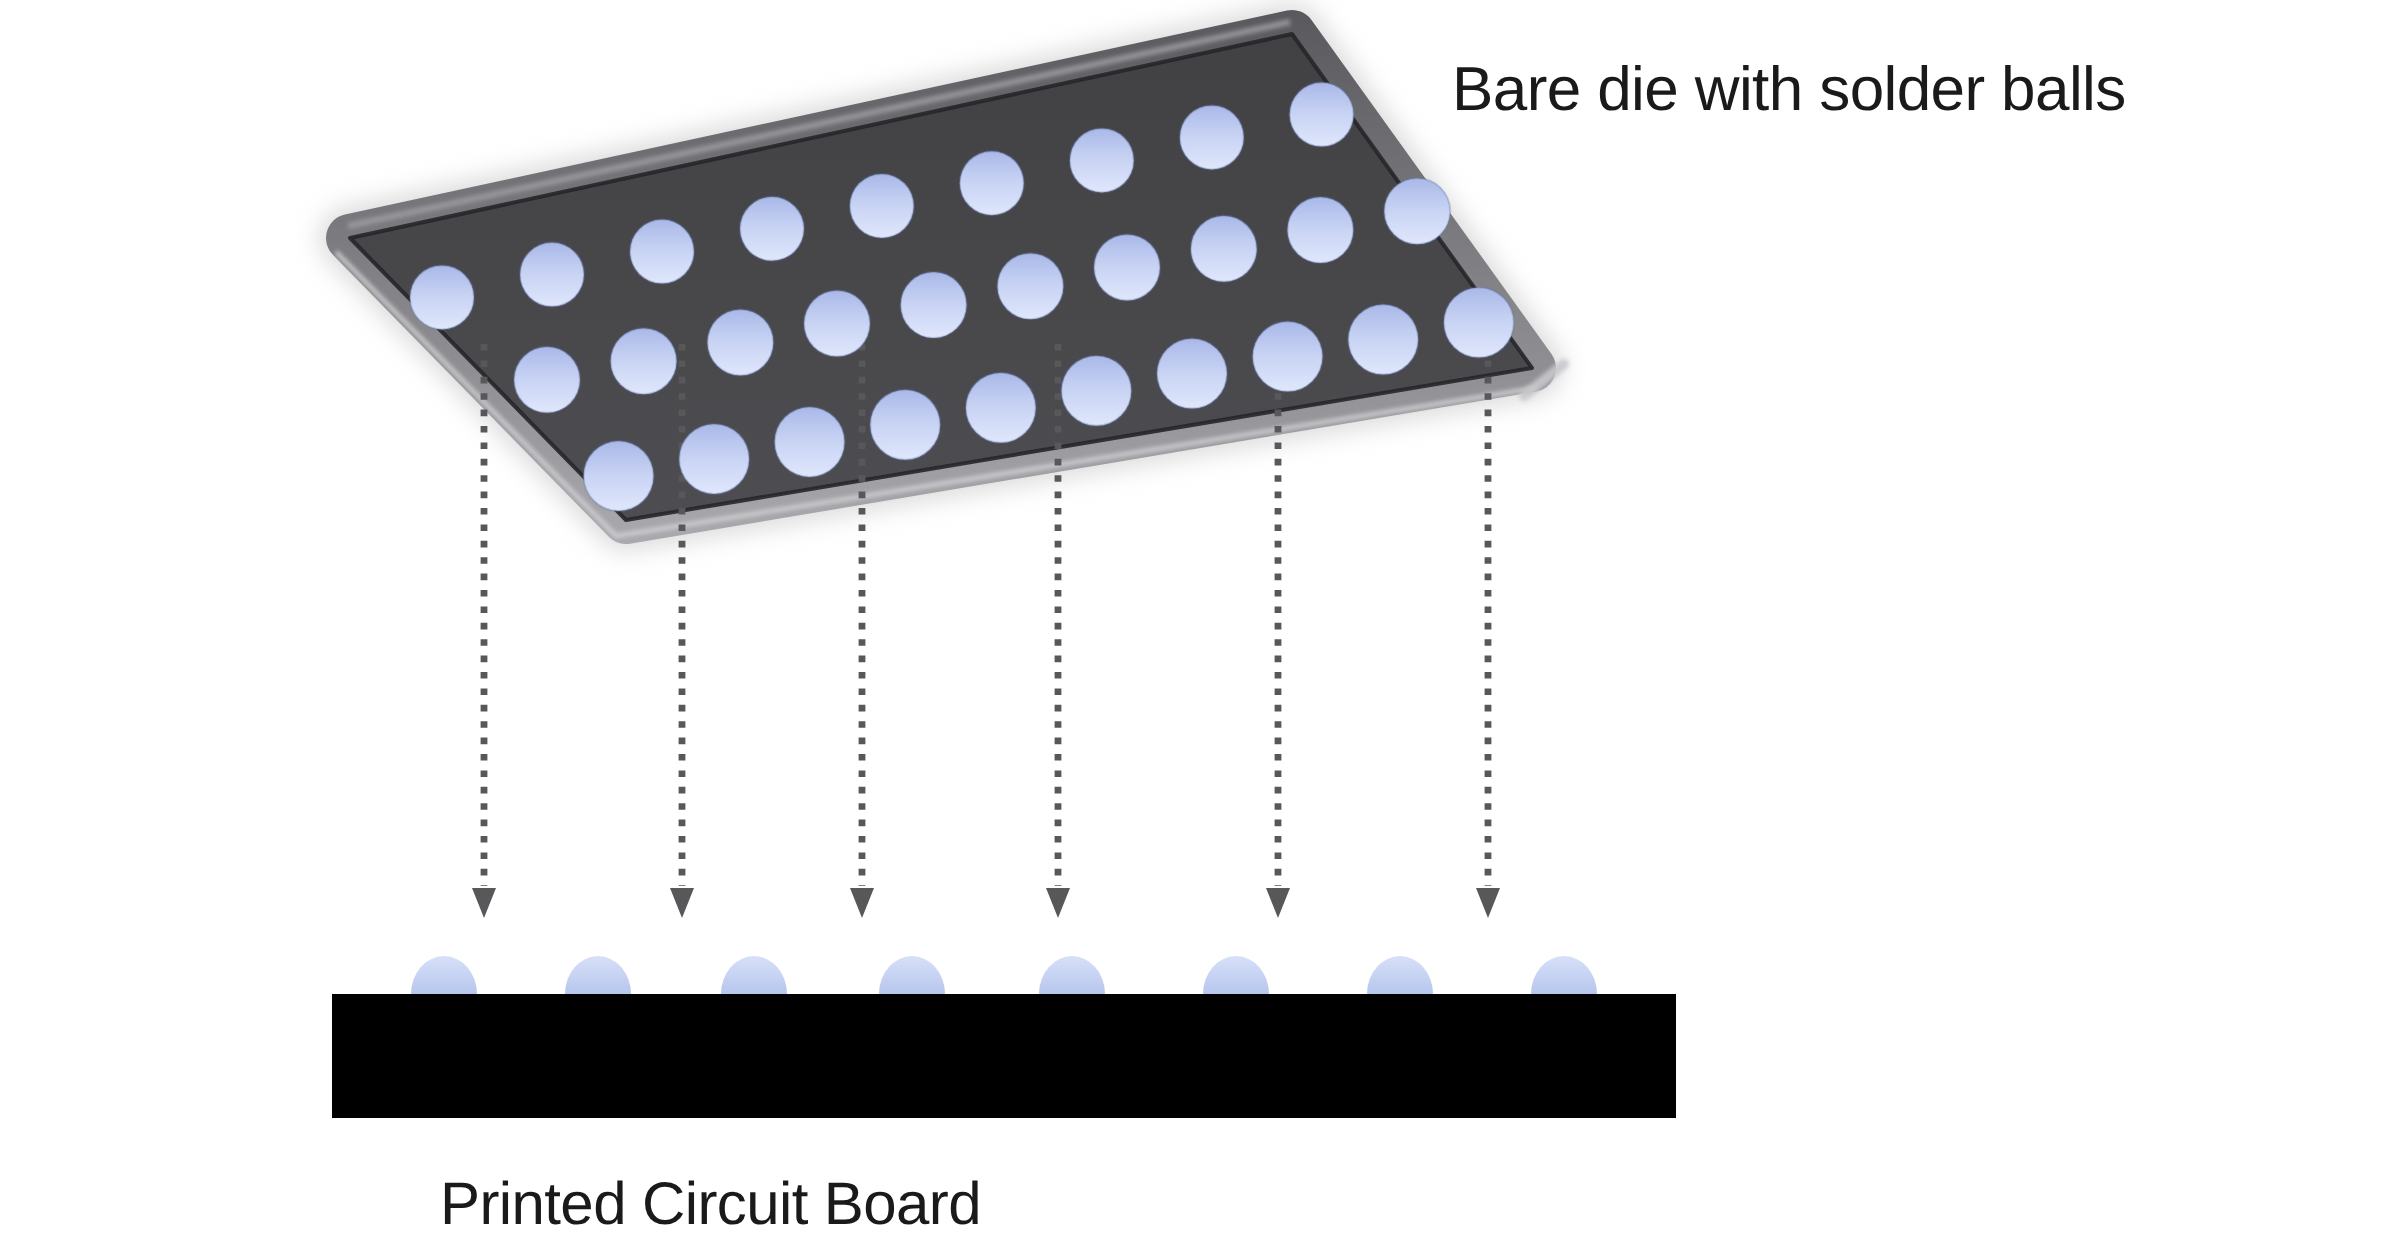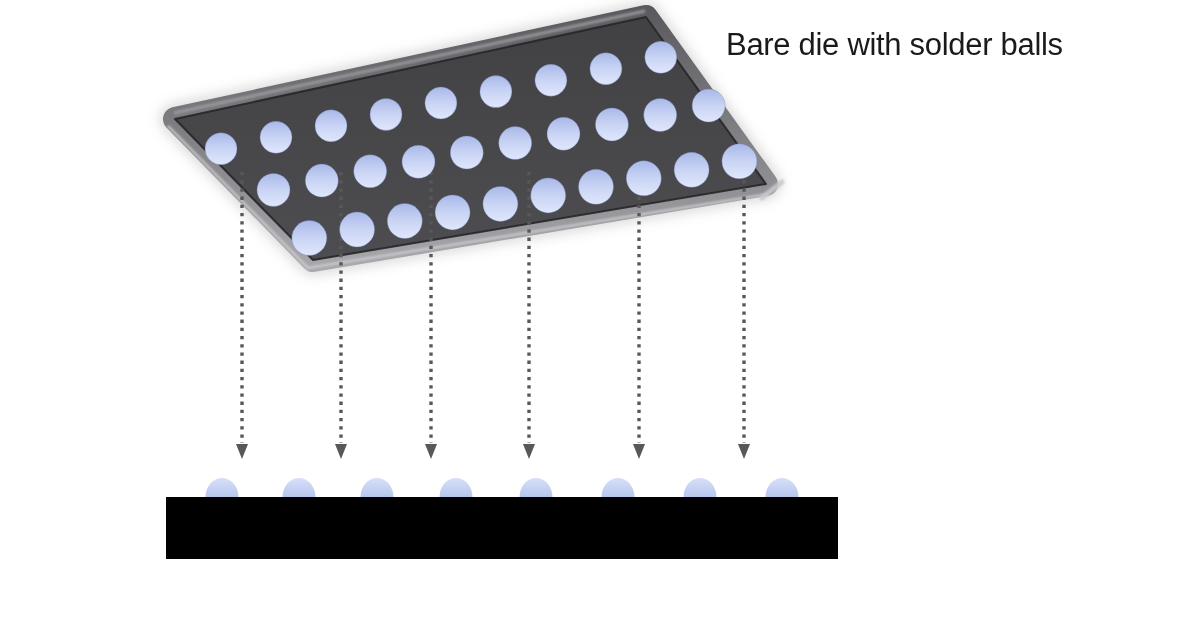--- a/index.html
+++ b/index.html
@@ -129,13 +129,14 @@
         <path d="M 360.5 497 A 16.5 19 0 0 1 393.5 497 Z" fill="url(#padGrad)"></path>
         <path d="M 439.5 497 A 16.5 19 0 0 1 472.5 497 Z" fill="url(#padGrad)"></path>
         <path d="M 519.5 497 A 16.5 19 0 0 1 552.5 497 Z" fill="url(#padGrad)"></path>
         <path d="M 601.5 497 A 16.5 19 0 0 1 634.5 497 Z" fill="url(#padGrad)"></path>
         <path d="M 683.5 497 A 16.5 19 0 0 1 716.5 497 Z" fill="url(#padGrad)"></path>
         <path d="M 765.5 497 A 16.5 19 0 0 1 798.5 497 Z" fill="url(#padGrad)"></path>
       </g>
   </svg>
 
   <div class="label" id="die-label">Bare die with solder balls</div>
+  <div class="label" id="pcb-label">Printed Circuit Board</div>
 </div>
 
 </body></html>

